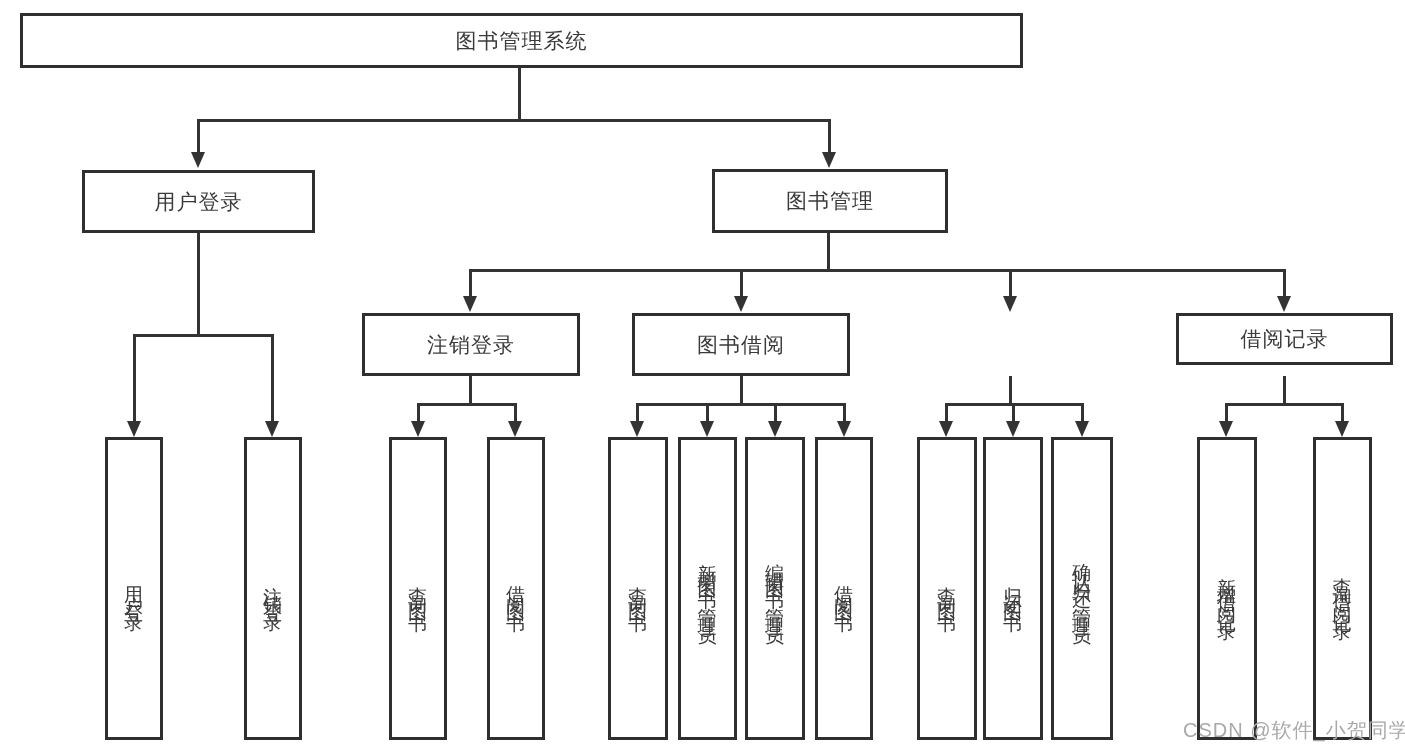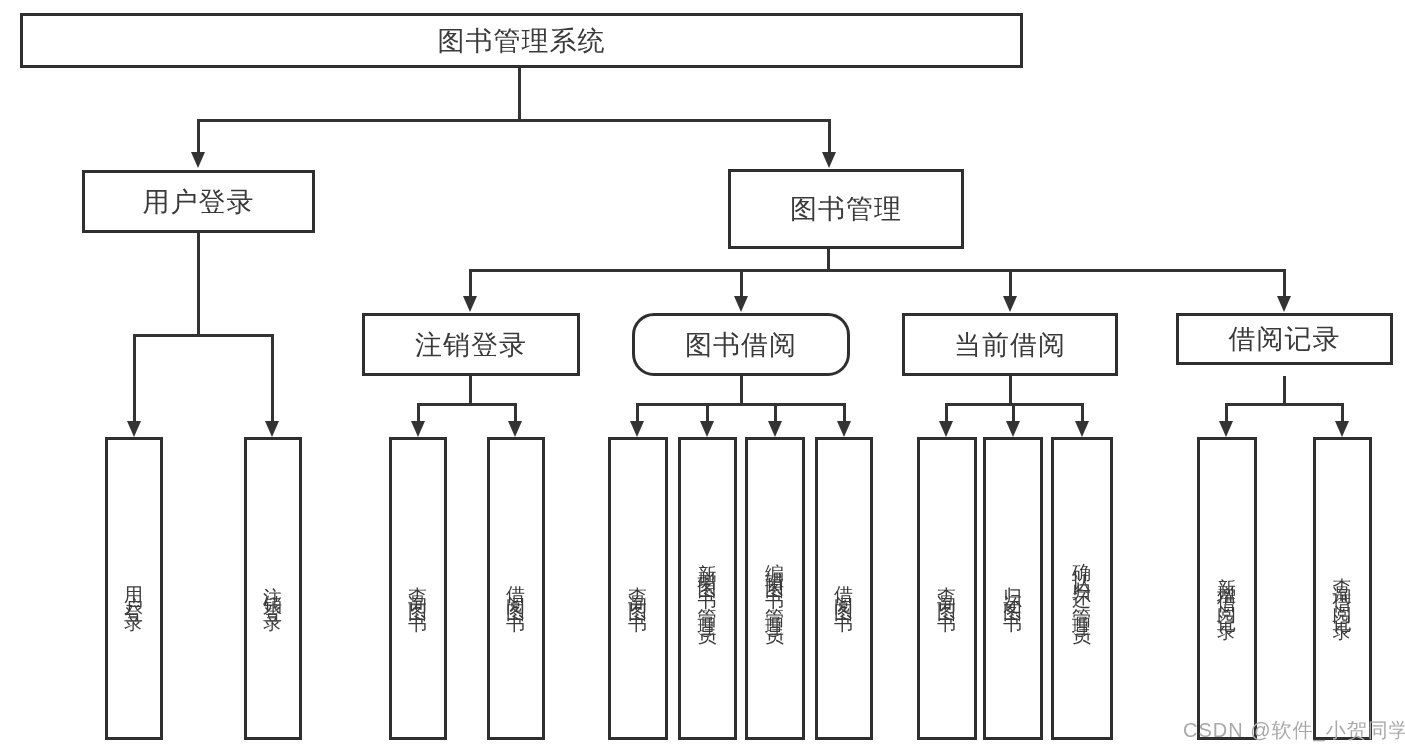--- a/index.html
+++ b/index.html
@@ -5,21 +5,21 @@
   html,body{margin:0;padding:0;background:#ffffff;}
   .stage{
     position:relative;width:1405px;height:747px;background:#ffffff;overflow:hidden;
     font-family:"Liberation Sans","DejaVu Sans",sans-serif;
   }
   
   .hbox{
     box-sizing:border-box;position:absolute;background:#ffffff;border:3px solid #2f2f2f;
     display:flex;align-items:center;justify-content:center;z-index:2;
   }
-  .hbox .lbl{font-size:27px;color:#3a3a3a;letter-spacing:1px;white-space:nowrap;}
+  .hbox .lbl{font-size:21px;color:#3a3a3a;letter-spacing:1px;white-space:nowrap;}
   .leaf{
     box-sizing:border-box;position:absolute;top:437px;height:303px;width:58px;
     background:#ffffff;border:3px solid #2f2f2f;
     display:flex;align-items:center;justify-content:center;z-index:2;
   }
   .leaf .vlbl{
     writing-mode:vertical-rl;text-orientation:mixed;
     font-size:19px;letter-spacing:9px;line-height:1;color:#3a3a3a;white-space:nowrap;
   }
   
@@ -98,32 +98,29 @@
   <div class="v" style="left:1341px;top:403px;height:19px;"></div>
   <div class="arw" style="left:1335px;top:421px;"></div>
 
   <div class="hbox" style="left:20px;top:13px;width:1003px;height:55px;">
     <span class="lbl">图书管理系统</span>
   </div>
 
   <div class="hbox" style="left:82px;top:170px;width:233px;height:63px;">
     <span class="lbl">用户登录</span>
   </div>
-  <div class="hbox" style="left:712px;top:169px;width:236px;height:80px;margin-left:16px;">
+  <div class="hbox" style="left:712px;top:169px;width:236px;height:64px;">
     <span class="lbl">图书管理</span>
   </div>
 
   <div class="hbox" style="left:362px;top:313px;width:218px;height:63px;">
     <span class="lbl">注销登录</span>
   </div>
-  <div class="hbox" style="left:632px;top:313px;width:218px;height:63px;border-radius:22px;">
+  <div class="hbox" style="left:632px;top:313px;width:218px;height:63px;">
     <span class="lbl">图书借阅</span>
-  </div>
-  <div class="hbox" style="left:902px;top:313px;width:216px;height:63px;">
-    <span class="lbl">当前借阅</span>
   </div>
   <div class="hbox" style="left:1176px;top:313px;width:217px;height:52px;">
     <span class="lbl">借阅记录</span>
   </div>
 
   <div class="leaf" style="left:105px;">
     <span class="vlbl">用户登录</span>
   </div>
   <div class="leaf" style="left:244px;">
     <span class="vlbl">注销登录</span>

